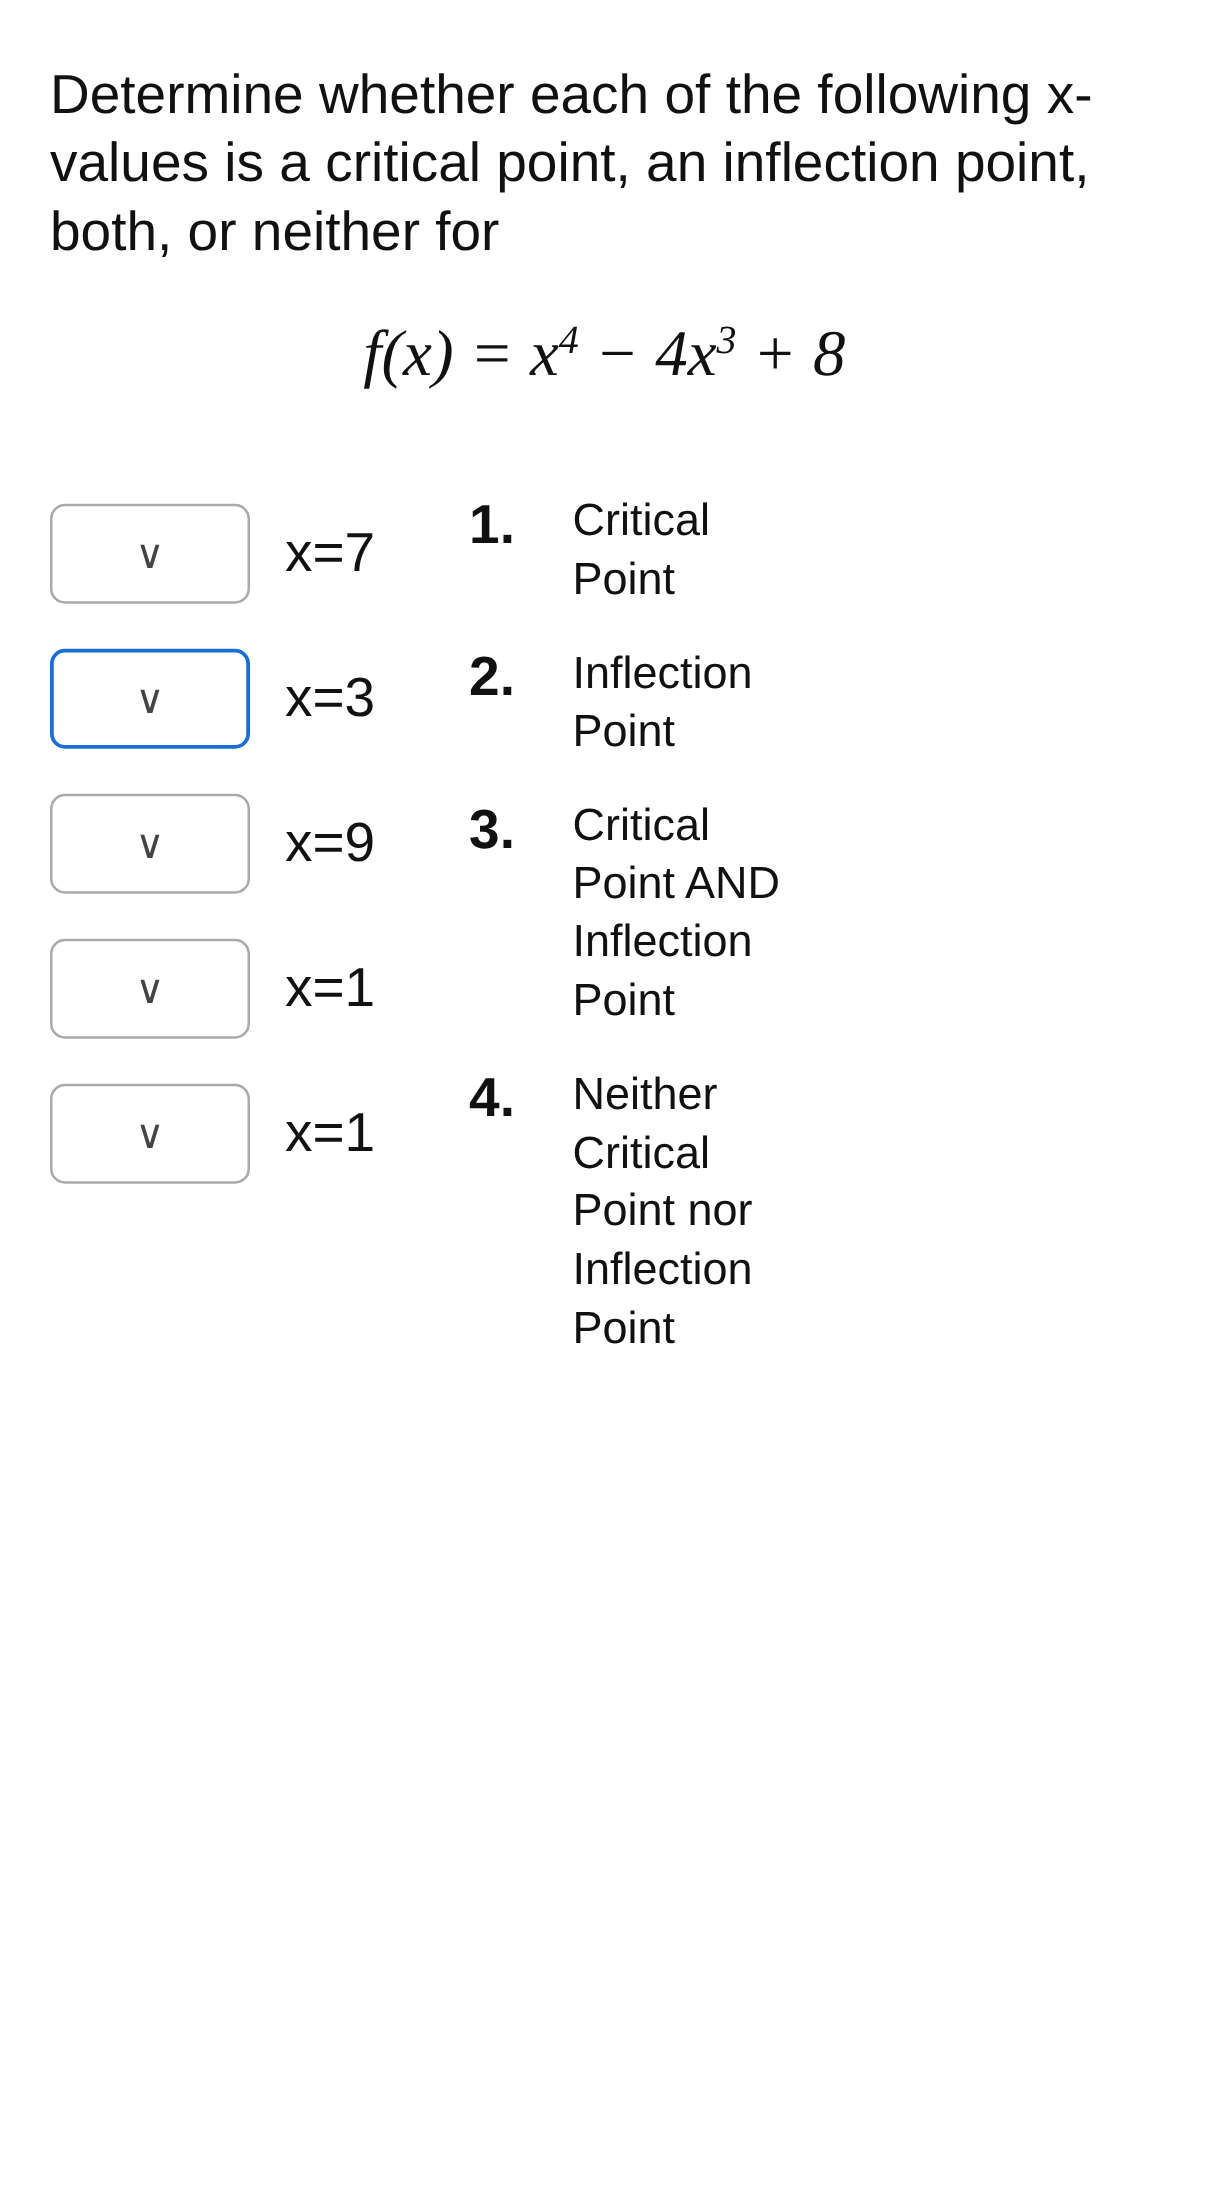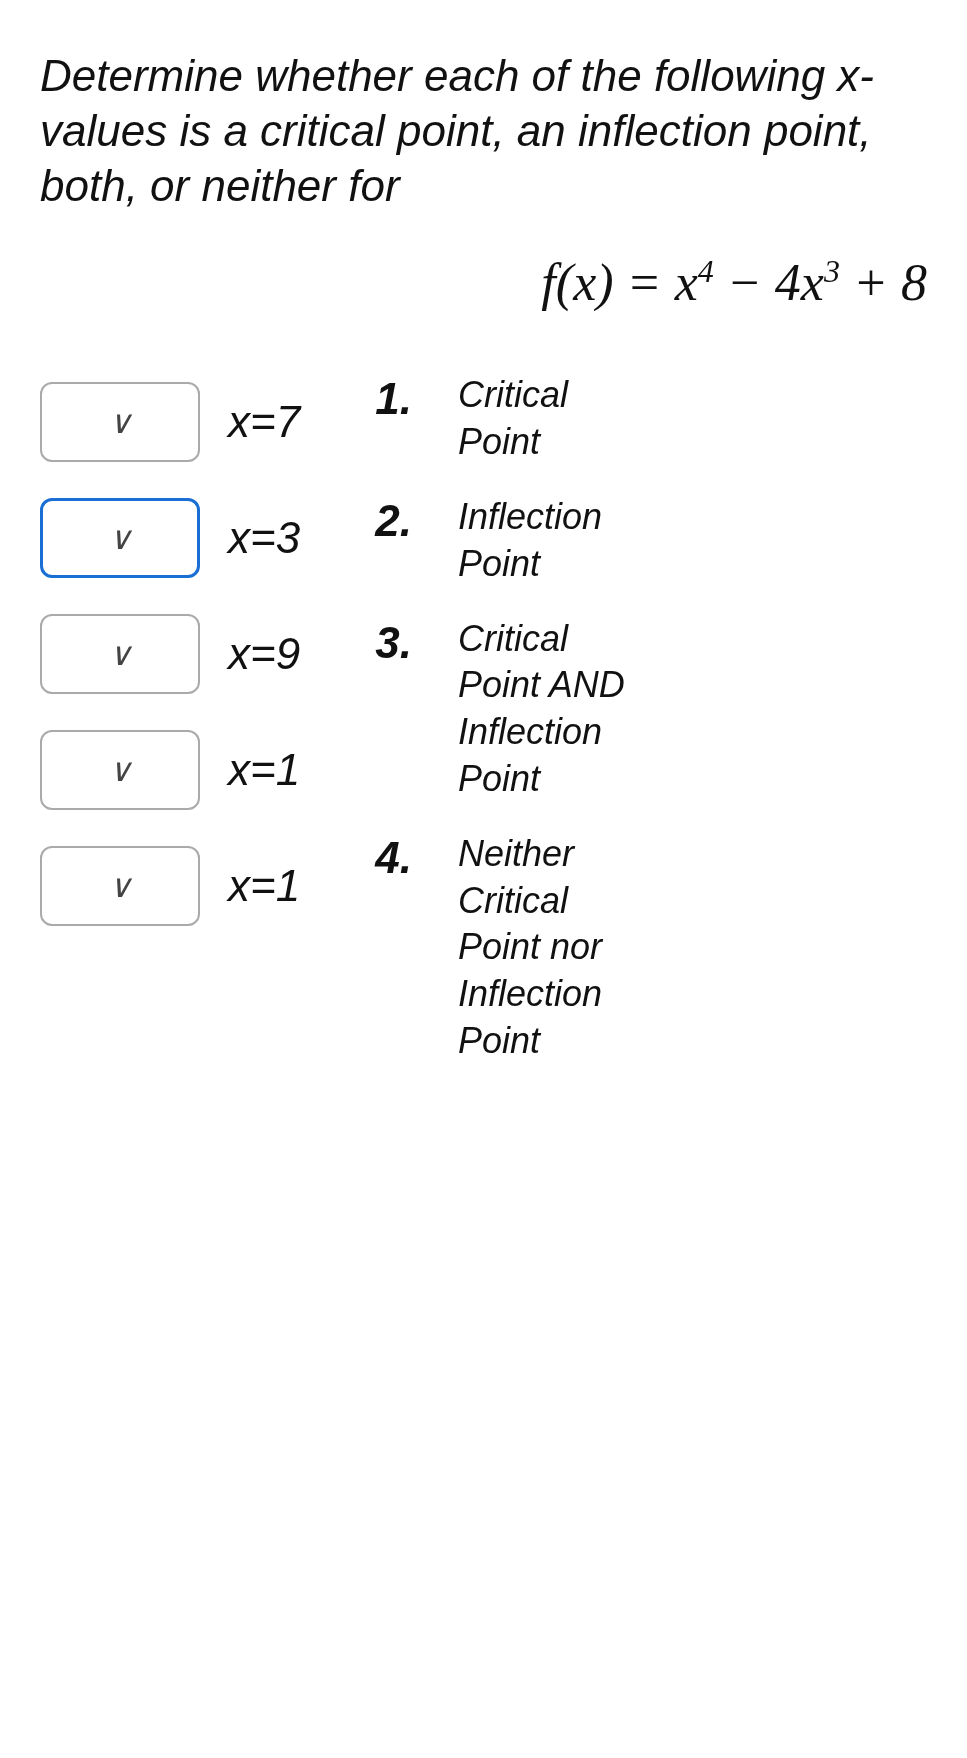--- a/index.html
+++ b/index.html
@@ -1,43 +1,42 @@
 <!DOCTYPE html>
 <html><head>
   <meta charset="utf-8">
   <style>
     * {
       box-sizing: border-box;
       margin: 0;
       padding: 0;
-      font-style: italic;
     }
 
     body {
       background: #ffffff;
       font-family: Georgia, 'Times New Roman', serif;
       width: 967px;
       min-height: 1758px;
       padding: 48px 40px 60px 40px;
       color: #111111;
     }
 
     .problem-text {
       font-size: 44px;
       line-height: 1.25;
       margin-bottom: 40px;
       font-family: Arial, sans-serif;
       font-weight: 400;
     }
 
     .formula {
-      text-align: right;
+      text-align: center;
       font-size: 52px;
       font-style: italic;
-      margin-bottom: 60px;
+      margin-bottom: 80px;
       font-family: Georgia, serif;
     }
 
     .formula sup {
       font-size: 32px;
     }
 
     .row {
       display: flex;
       align-items: center;

